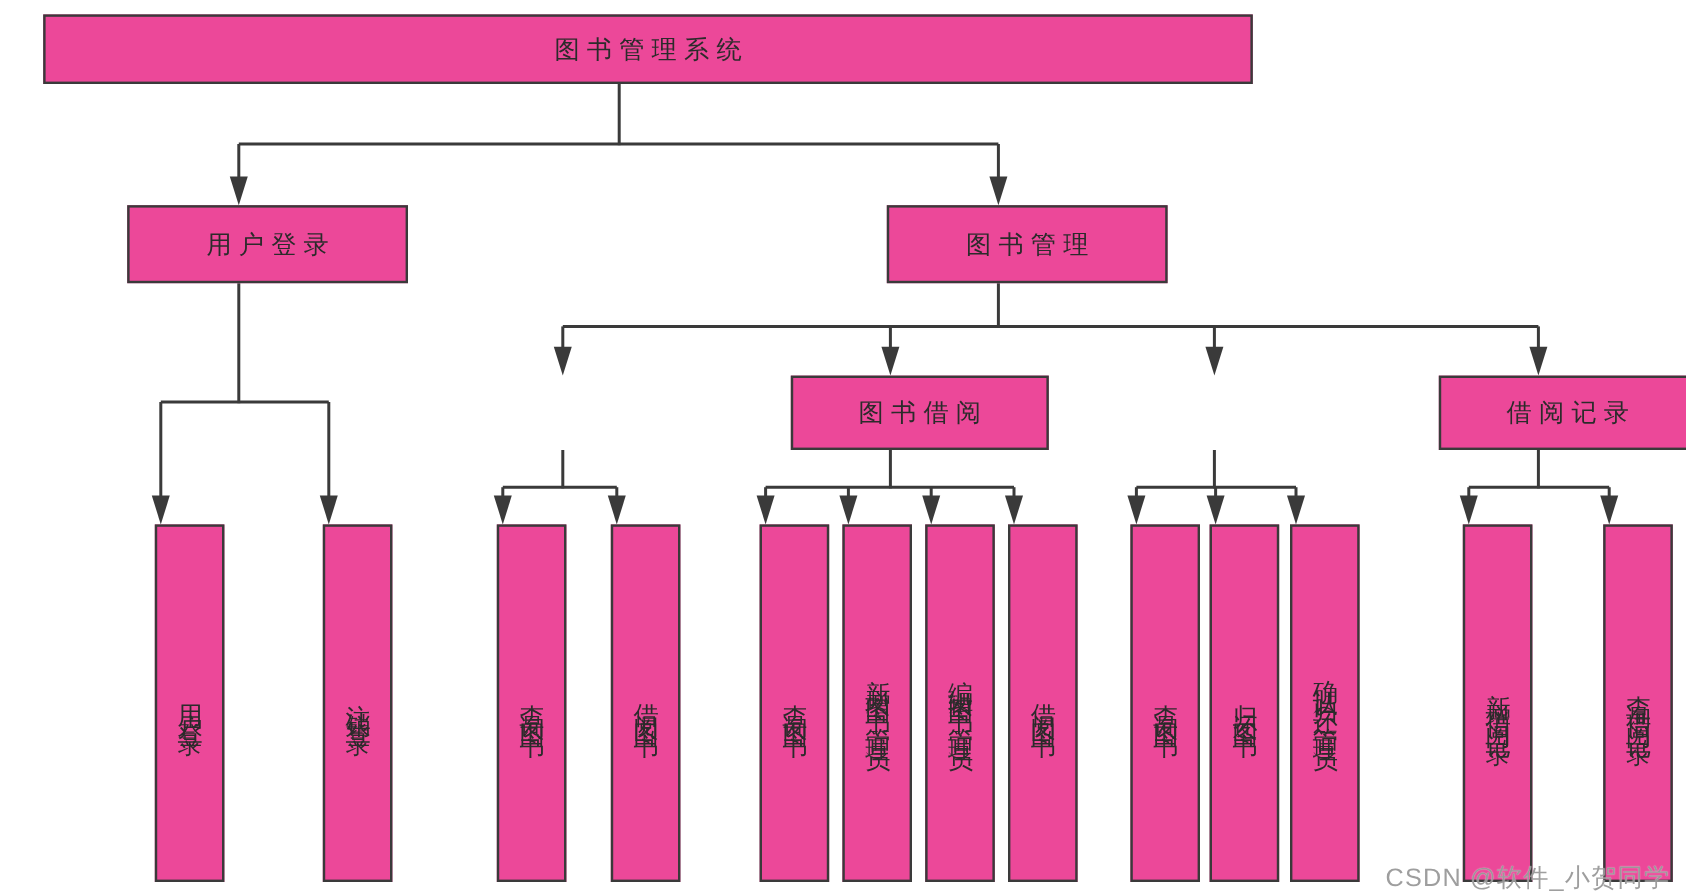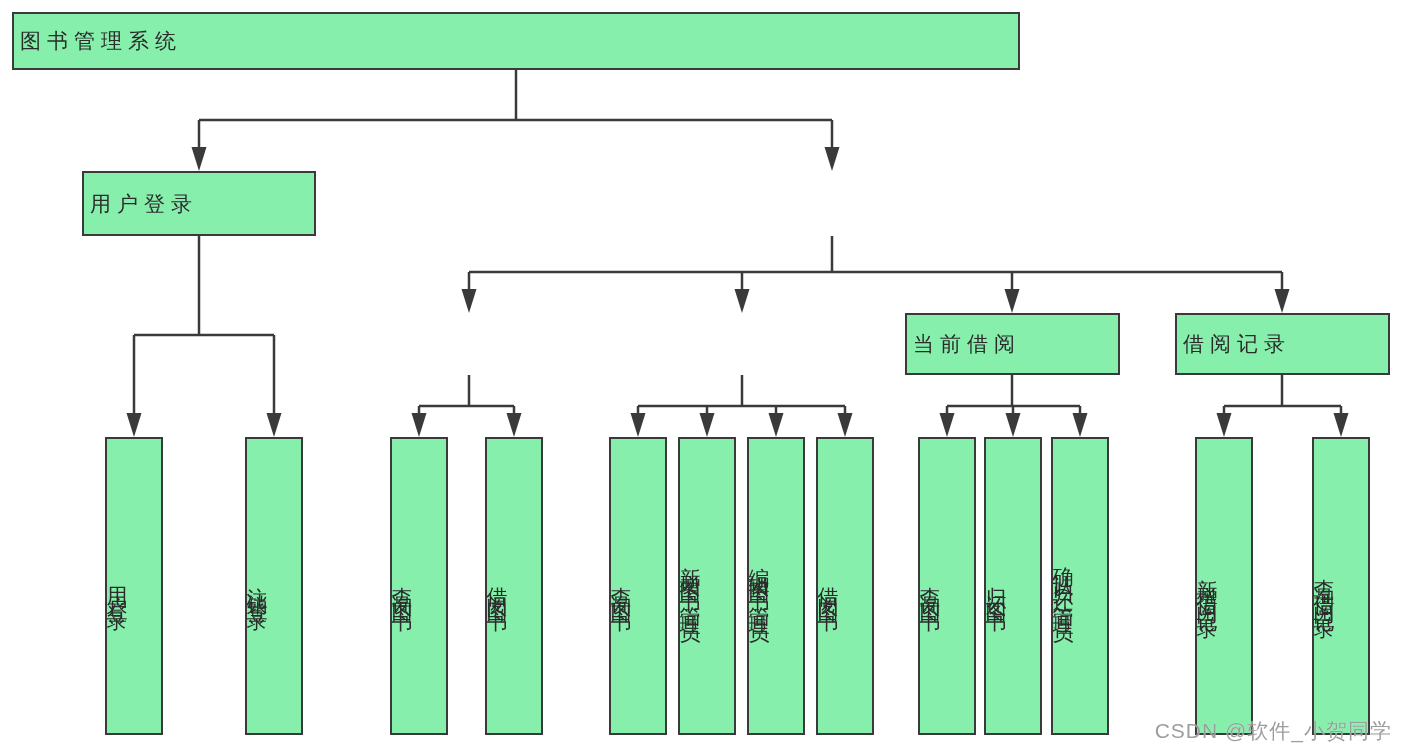--- a/index.html
+++ b/index.html
@@ -13,25 +13,27 @@
   }
   .wires {
     position: absolute;
     left: 0; top: 0;
     width: 1405px; height: 747px;
     pointer-events: none;
   }
   .node {
     position: absolute;
     box-sizing: border-box;
-    background: #86efac;
+    background: #ec4899;
     border: 2.5px solid #3a3a3a;
     display: flex;
     align-items: center;
+    justify-content: center;
     color: #2b2b2b;
+    margin-left: 24px;
   }
   .h-label {
     font-size: 21px;
     letter-spacing: 6px;
     text-indent: 6px;
     white-space: nowrap;
   }
   .node.leaf .v-label {
     writing-mode: vertical-rl;
     text-orientation: upright;
@@ -115,23 +117,26 @@
       <polygon points="1341,437 1333.5,413 1348.5,413" fill="#3a3a3a"></polygon>
     </svg>
 
   <div class="node root">
     <span class="h-label">图书管理系统</span>
   </div>
 
   <div class="node lv2" style="left:82px;">
     <span class="h-label">用户登录</span>
   </div>
+  <div class="node lv2" style="left:715px;">
+    <span class="h-label">图书管理</span>
+  </div>
 
-  <div class="node lv3" style="left:905px;">
-    <span class="h-label">当前借阅</span>
+  <div class="node lv3" style="left:635px;">
+    <span class="h-label">图书借阅</span>
   </div>
   <div class="node lv3" style="left:1175px;">
     <span class="h-label">借阅记录</span>
   </div>
 
   <div class="node leaf" style="left:105px;">
     <span class="v-label">用户登录</span>
   </div>
   <div class="node leaf" style="left:245px;">
     <span class="v-label">注销登录</span>

